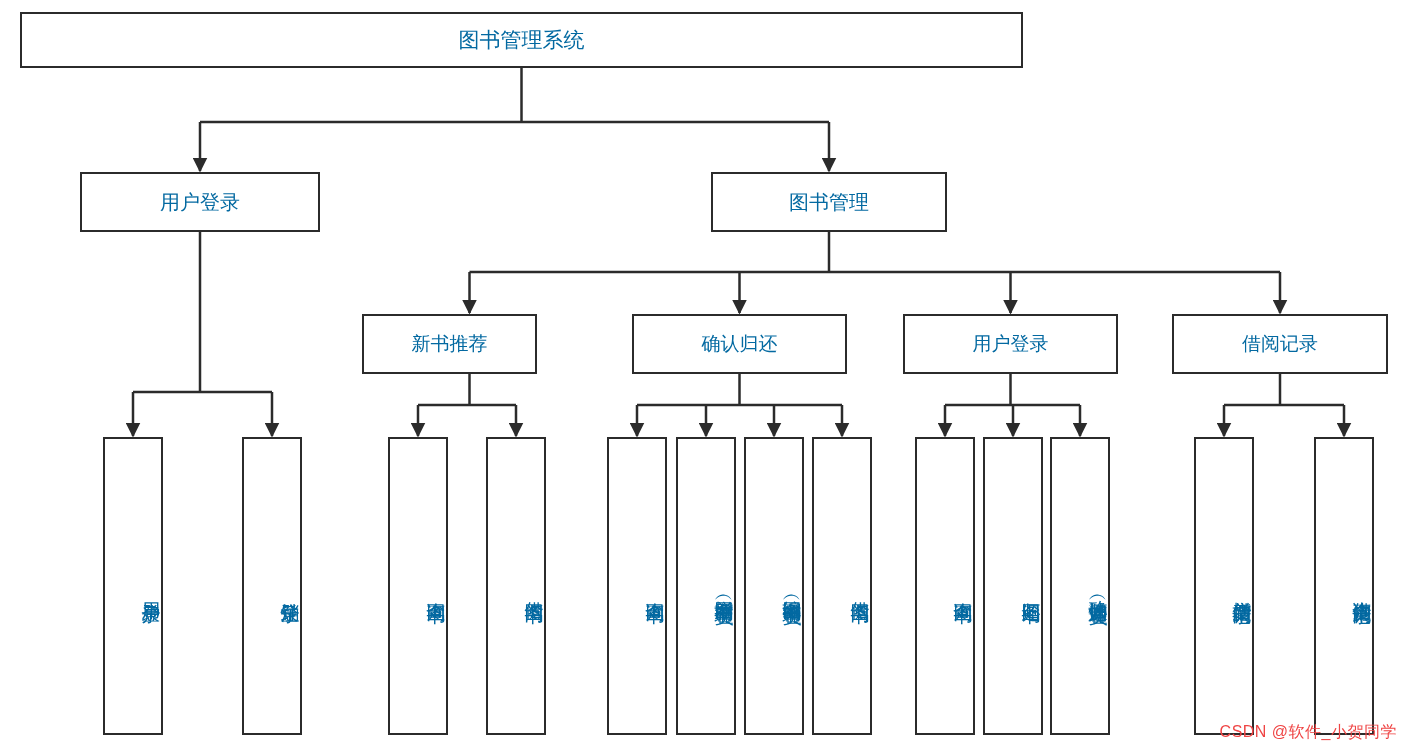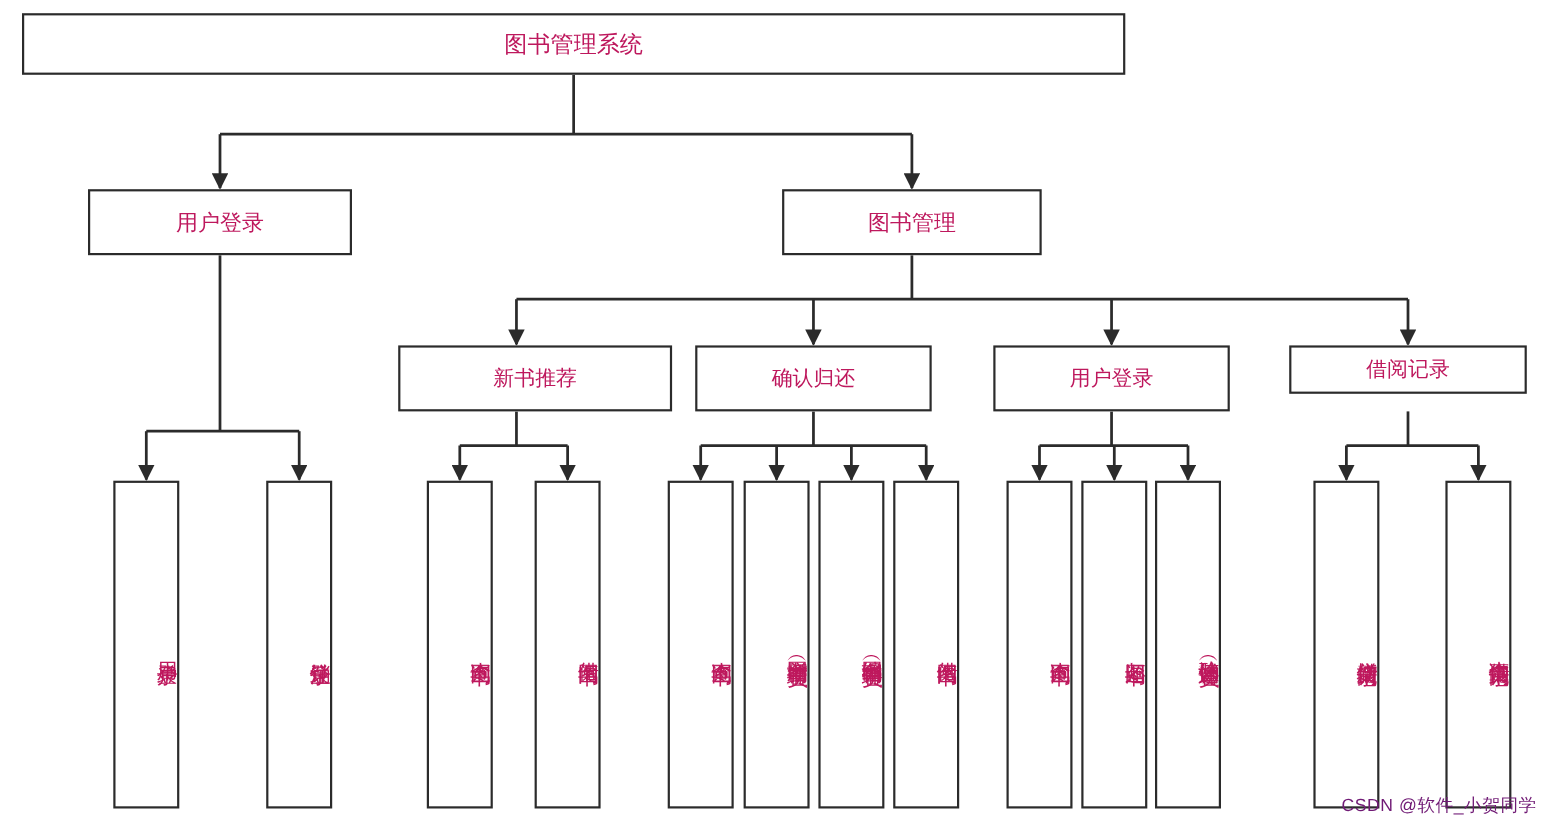--- a/index.html
+++ b/index.html
@@ -28,21 +28,21 @@
     height: 747px;
   }
   .node-box {
     position: absolute;
     box-sizing: border-box;
     border: 2px solid #2b2b2b;
     background: #ffffff;
     display: flex;
     align-items: center;
     justify-content: center;
-    color: #be185d;
+    color: #0369a1;
   }
   .node-root {
     font-size: 21px;
   }
   .node-l2 {
     font-size: 20px;
   }
   .node-l3 {
     font-size: 19px;
   }
@@ -59,21 +59,21 @@
   .node-leaf > span {
     writing-mode: vertical-rl;
     text-orientation: upright;
     display: block;
   }
   .watermark {
     position: absolute;
     right: 8px;
     bottom: 4px;
     font-size: 16px;
-    color: #701a75;
+    color: #ef4444;
     letter-spacing: 0.5px;
     white-space: nowrap;
     pointer-events: none;
   }
 </style>
 </head>
 <body>
 
 <div id="diagram-root">
 
@@ -124,30 +124,30 @@
     <span>图书管理系统</span>
   </div>
 
   <div class="node-box node-l2" style="left: 80px; top: 172px; width: 240px; height: 60px;">
     <span>用户登录</span>
   </div>
   <div class="node-box node-l2" style="left: 711px; top: 172px; width: 236px; height: 60px;">
     <span>图书管理</span>
   </div>
 
-  <div class="node-box node-l3" style="left: 362px; top: 314px; width: 249px; height: 60px;">
+  <div class="node-box node-l3" style="left: 362px; top: 314px; width: 175px; height: 60px;">
     <span>新书推荐</span>
   </div>
   <div class="node-box node-l3" style="left: 632px; top: 314px; width: 215px; height: 60px;">
     <span>确认归还</span>
   </div>
   <div class="node-box node-l3" style="left: 903px; top: 314px; width: 215px; height: 60px;">
     <span>用户登录</span>
   </div>
-  <div class="node-box node-l3" style="left: 1172px; top: 314px; width: 216px; height: 44px;">
+  <div class="node-box node-l3" style="left: 1172px; top: 314px; width: 216px; height: 60px;">
     <span>借阅记录</span>
   </div>
 
   <div class="node-box node-leaf" style="left: 103px; top: 437px; width: 60px; height: 298px;">
     <span>用户登录</span>
   </div>
   <div class="node-box node-leaf" style="left: 242px; top: 437px; width: 60px; height: 298px;">
     <span>注销登录</span>
   </div>
   <div class="node-box node-leaf" style="left: 388px; top: 437px; width: 60px; height: 298px;">

